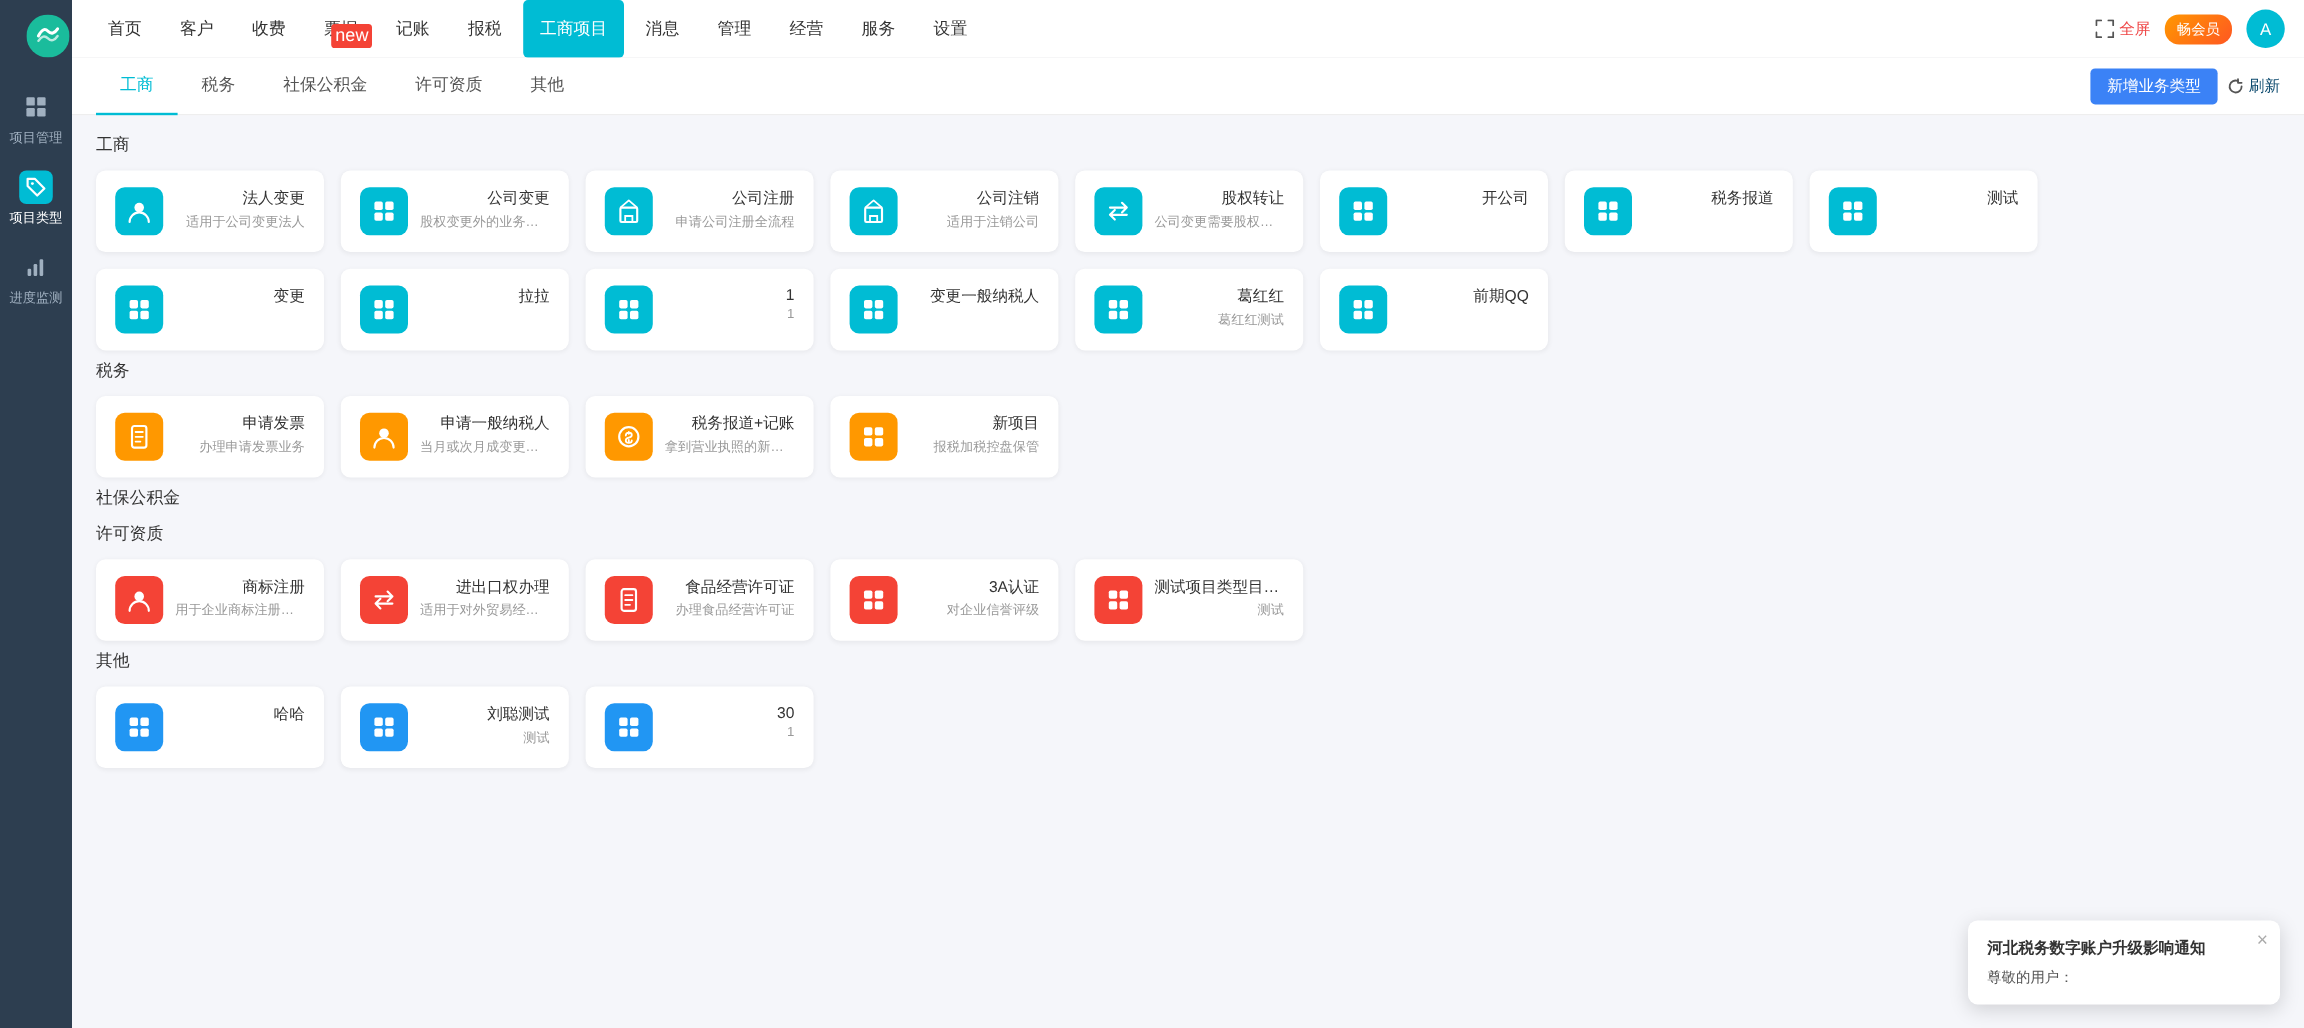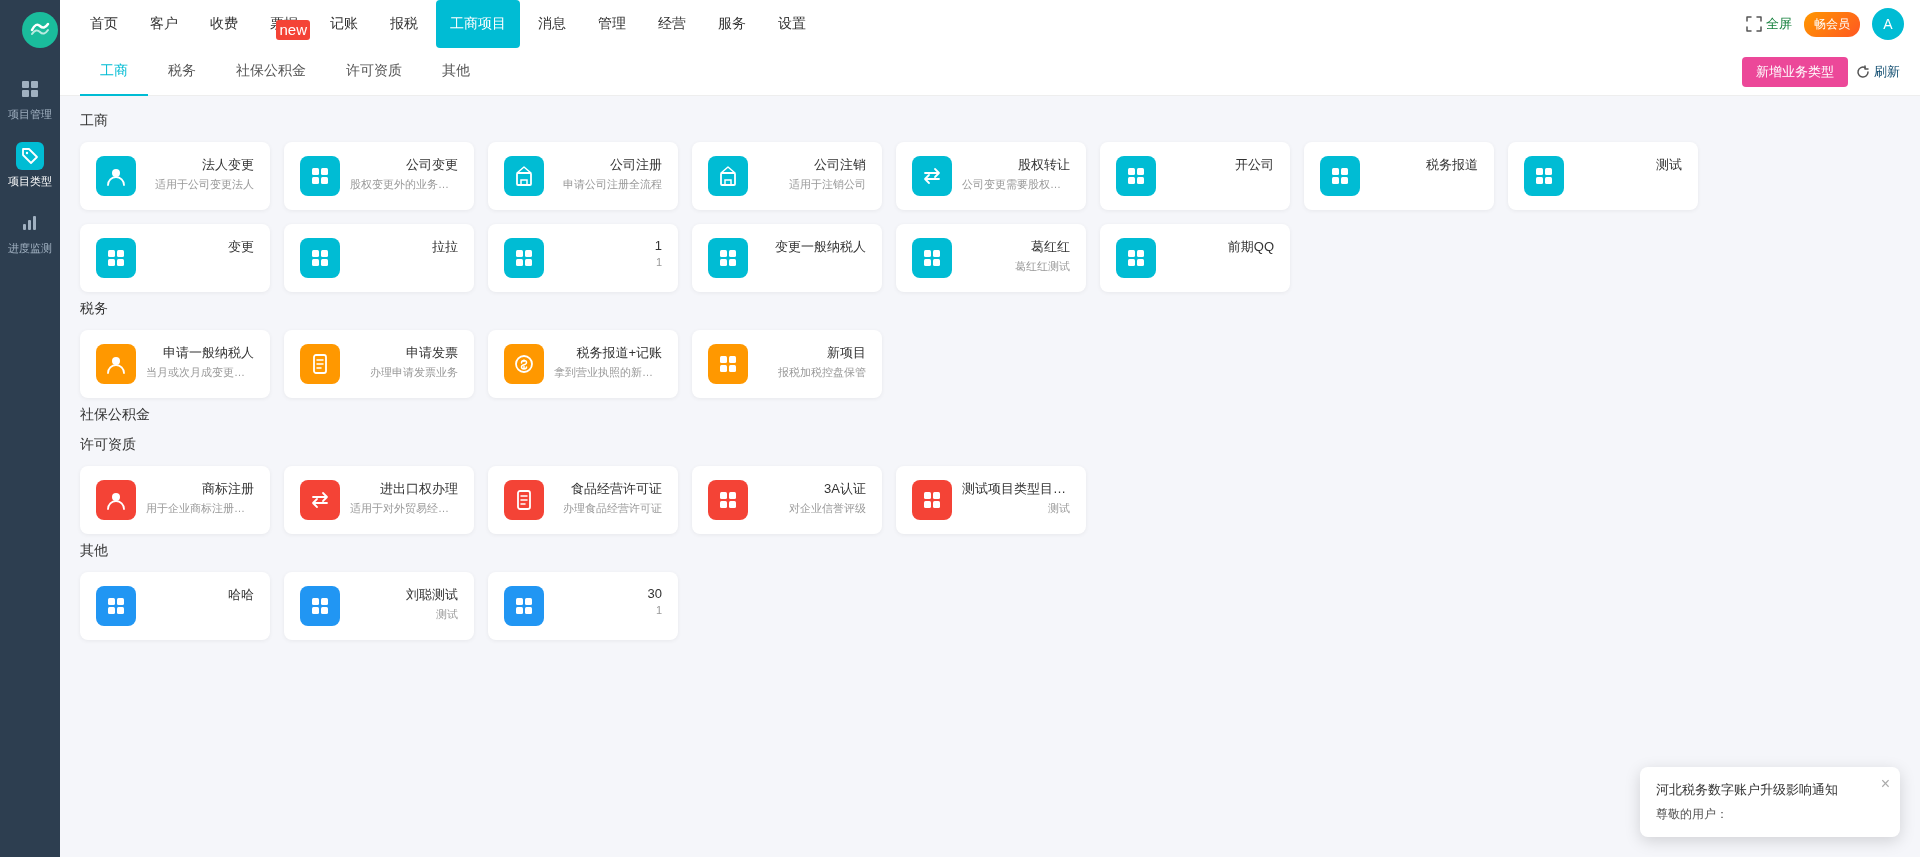--- a/index.html
+++ b/index.html
@@ -87,21 +87,21 @@
       line-height: 1.2;
     }
     .topnav-right {
       margin-left: auto;
       display: flex;
       align-items: center;
       gap: 12px;
     }
     .topnav-right-btn {
       display: flex; align-items: center; gap: 4px;
-      font-size: 13px; color: #15803d; cursor: pointer;
+      font-size: 13px; color: #ef4444; cursor: pointer;
     }
     .vip-btn {
       background: linear-gradient(135deg, #ff9800, #ff5722);
       color: #fff;
       padding: 4px 10px;
       border-radius: 12px;
       font-size: 12px;
       cursor: pointer;
     }
     .avatar {
@@ -152,21 +152,21 @@
       margin-bottom: -1px;
     }
     .tab-item.active {
       color: #00bcd4;
       border-bottom: 2px solid #00bcd4;
     }
     .tab-actions {
       display: flex; align-items: center; gap: 8px;
     }
     .btn-new-type {
-      background: #ec4899;
+      background: #3b82f6;
       color: #fff;
       padding: 6px 14px;
       border-radius: 4px;
       font-size: 13px;
       cursor: pointer;
       border: none;
     }
     .btn-refresh {
       display: flex; align-items: center; gap: 4px;
       color: #0c4a6e; cursor: pointer; font-size: 13px;
@@ -245,21 +245,21 @@
       font-size: 12px;
       color: #333;
       z-index: 100;
     }
     .notification-close {
       position: absolute;
       top: 8px; right: 10px;
       cursor: pointer; color: #aaa; font-size: 16px;
     }
     .notification-title {
-      font-weight: 400;
+      font-weight: 700;
       margin-bottom: 6px;
       font-size: 13px;
     }
     .notification-body {
       color: #555;
       line-height: 1.5;
     }
   </style>
 </head>
 <body>
@@ -580,39 +580,39 @@
               <div class="card-desc"></div>
             </div>
           </div>
         </div>
 
         <div class="section-title">税务</div>
         <div class="cards-grid">
           <div class="card">
             <div class="card-icon ic-orange">
               <svg width="22" height="22" viewBox="0 0 22 22" fill="none">
+                  <rect x="5" y="2" width="12" height="18" rx="2" stroke="#fff" stroke-width="1.8" fill="none"></rect>
+                  <path d="M8 7h6M8 11h6M8 15h4" stroke="#fff" stroke-width="1.5" stroke-linecap="round"></path>
+                </svg>
+            </div>
+            <div class="card-text">
+              <div class="card-name">申请发票</div>
+              <div class="card-desc">办理申请发票业务</div>
+            </div>
+          </div>
+          <div class="card">
+            <div class="card-icon ic-orange">
+              <svg width="22" height="22" viewBox="0 0 22 22" fill="none">
                   <circle cx="11" cy="8" r="4" fill="#fff"></circle>
                   <path d="M3 20c0-4.4 3.6-8 8-8s8 3.6 8 8" stroke="#fff" stroke-width="1.8" fill="none" stroke-linecap="round"></path>
                 </svg>
             </div>
             <div class="card-text">
               <div class="card-name">申请一般纳税人</div>
               <div class="card-desc">当月或次月成变更完成</div>
-            </div>
-          </div>
-          <div class="card">
-            <div class="card-icon ic-orange">
-              <svg width="22" height="22" viewBox="0 0 22 22" fill="none">
-                  <rect x="5" y="2" width="12" height="18" rx="2" stroke="#fff" stroke-width="1.8" fill="none"></rect>
-                  <path d="M8 7h6M8 11h6M8 15h4" stroke="#fff" stroke-width="1.5" stroke-linecap="round"></path>
-                </svg>
-            </div>
-            <div class="card-text">
-              <div class="card-name">申请发票</div>
-              <div class="card-desc">办理申请发票业务</div>
             </div>
           </div>
           <div class="card">
             <div class="card-icon ic-orange">
               <svg width="22" height="22" viewBox="0 0 22 22" fill="none">
                   <circle cx="11" cy="11" r="8" stroke="#fff" stroke-width="1.8" fill="none"></circle>
                   <path d="M11 7v1.5M11 13.5V15M8.5 10c0-1.5 1-2.5 2.5-2.5s2.5.8 2.5 2c0 1.2-.8 1.8-2.5 2.2-1.7.4-2.5 1-2.5 2.3 0 1.3 1 2 2.5 2s2.5-.7 2.5-2" stroke="#fff" stroke-width="1.5" stroke-linecap="round"></path>
                 </svg>
             </div>
             <div class="card-text">

